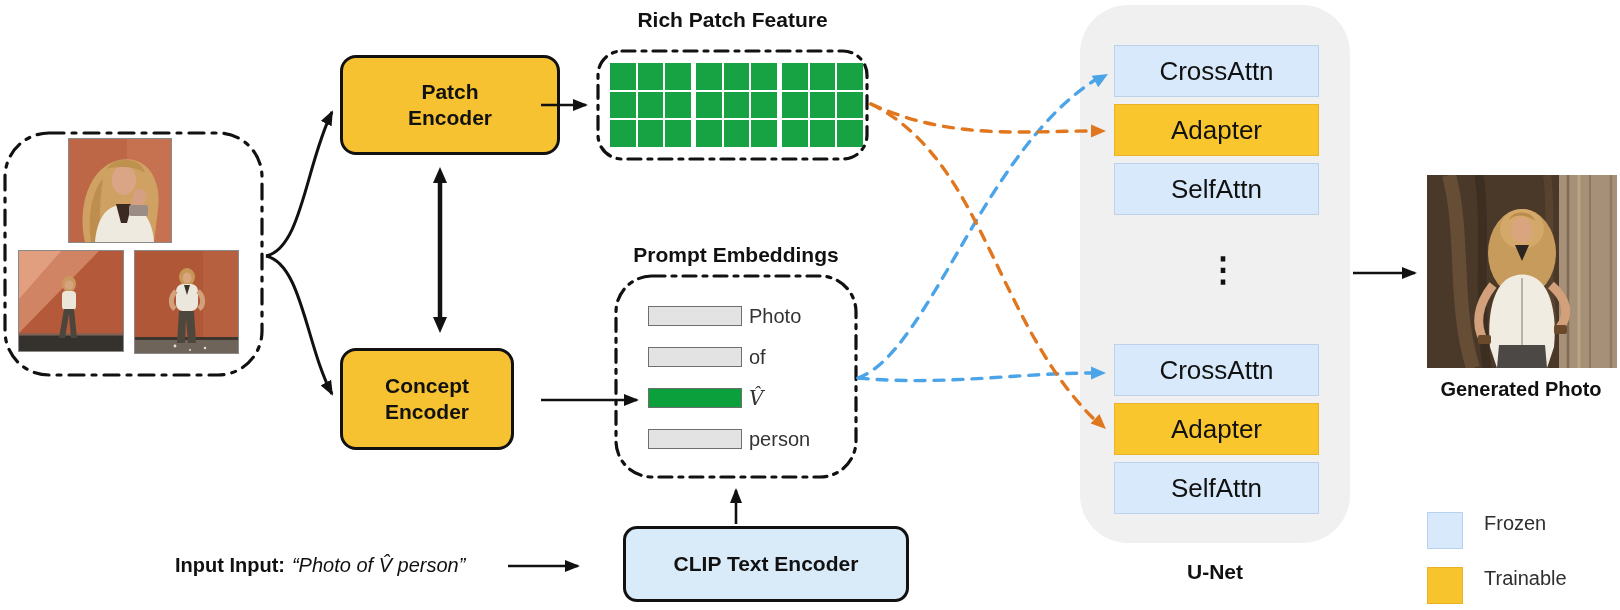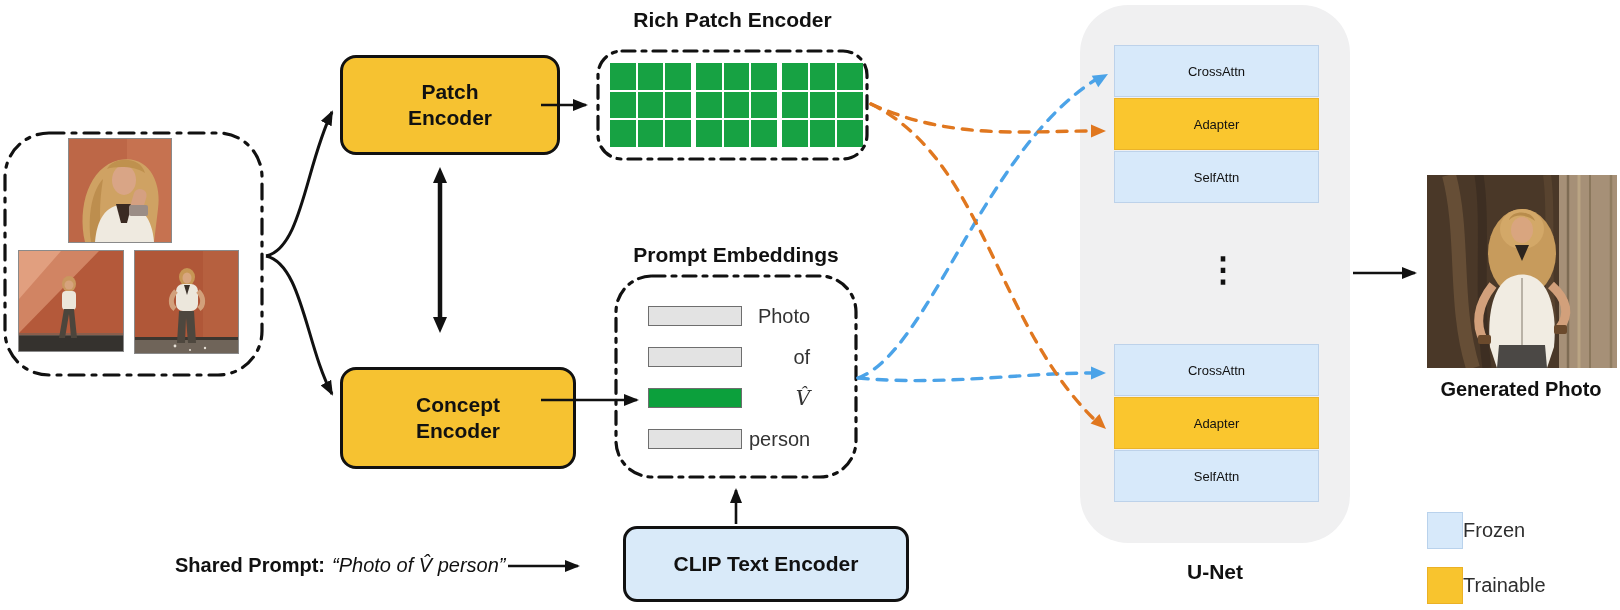--- a/index.html
+++ b/index.html
@@ -22,42 +22,42 @@
   }
   .title{font-size:21px;font-weight:bold;text-align:center;}
   .cap{font-size:20px;font-weight:600;text-align:center;}
   .small-note{font-size:20px;color:#222;text-align:center;line-height:1.35;white-space:pre-line;}
   
   .grids{display:flex;gap:5px;}
   .patch-grid{width:81px;height:84px;display:grid;grid-template-columns:repeat(3,1fr);grid-template-rows:repeat(3,1fr);gap:2px;}
   .patch-cell{background:var(--grid-green);}
   
   .token-col{display:flex;flex-direction:column;}
-  .token-row{display:flex;align-items:center;height:20px;margin-bottom:21px;justify-content:space-between;}
+  .token-row{display:flex;align-items:center;height:20px;margin-bottom:21px;}
   .token-bar{width:94px;height:20px;background:#E3E3E3;border:1.5px solid #6e6e6e;box-sizing:border-box;}
   .token-bar.concept{background:var(--token-green);}
   .token-label{margin-left:7px;font-size:20px;color:#333;}
   .token-label.concept{font-style:italic;font-family:"DejaVu Serif",serif;}
   
   .unet{background:var(--unet-gray);border-radius:48px;}
   .unet-group{display:flex;flex-direction:column;}
   .unet-block{
-    width:205px;height:52px;margin-bottom:1px;display:flex;align-items:center;justify-content:center;
-    font-size:13px;font-weight:500;box-sizing:border-box;
+    width:205px;height:52px;margin-bottom:7px;display:flex;align-items:center;justify-content:center;
+    font-size:26px;font-weight:500;box-sizing:border-box;
   }
   .unet-block.frozen{background:var(--frozen-blue);border:1px solid #bdd2ea;}
   .unet-block.trainable{background:var(--unet-yellow);border:1px solid #eab329;text-align:right;}
   .ellipsis{font-size:34px;font-weight:bold;line-height:34px;color:#111;}
   
   .prompt-line{font-size:20px;white-space:nowrap;}
   .prompt-line .plabel{font-weight:bold;}
   .prompt-line .pvalue{font-style:italic;margin-left:7px;}
   
   .legend{display:flex;flex-direction:column;gap:18px;}
-  .legend-row{display:flex;align-items:center;}
+  .legend-row{display:flex;align-items:flex-start;gap:21px;}
   .legend-swatch{width:36px;height:37px;border:1px solid transparent;box-sizing:border-box;}
   .legend-label{font-size:20px;color:#2e2e2e;}
   
   svg.overlay{position:absolute;left:0;top:0;pointer-events:none;}
   .dashdot{fill:none;stroke:#111;stroke-width:3.2;stroke-linecap:round;}
   .solid{fill:none;stroke:#111;stroke-width:2.6;}
   .solid.split{stroke-width:3;}
   .solid.thick{stroke-width:4.5;}
   .dash{fill:none;stroke-width:3.4;stroke-linecap:round;stroke-dasharray:10 9;}
   .dash.blue{stroke:var(--arrow-blue);}
@@ -109,24 +109,24 @@
     <rect x="41" y="33" width="22" height="27" rx="7" fill="#ece7dc"></rect>
     <polygon points="49,34 55,34 52,44" fill="#3a3129"></polygon>
     <path d="M41,40 C35,46 35,54 40,58" stroke="#d2a07b" stroke-width="5" fill="none"></path>
     <path d="M63,40 C69,46 69,54 64,58" stroke="#d2a07b" stroke-width="5" fill="none"></path>
     <path d="M44,60 L42,92 L50,92 L51,67 L53,92 L61,92 L59,60 Z" fill="#4e473e"></path>
   </svg>
 
 
   <div class="abs enc-box" style="left:340px;top:55px;width:220px;height:100px;">Patch
 Encoder</div>
-  <div class="abs enc-box" style="left:340px;top:367px;width:236px;height:102px;">Concept
+  <div class="abs enc-box" style="left:340px;top:348px;width:174px;height:102px;">Concept
 Encoder</div>
 
-  <div class="abs title" style="left:597px;top:8px;width:271px;">Rich Patch Encoder</div>
+  <div class="abs title" style="left:597px;top:8px;width:271px;">Rich Patch Feature</div>
   <div class="abs grids" style="left:610px;top:63px;">
       <div class="patch-grid">
         <div class="patch-cell"></div>
         <div class="patch-cell"></div>
         <div class="patch-cell"></div>
         <div class="patch-cell"></div>
         <div class="patch-cell"></div>
         <div class="patch-cell"></div>
         <div class="patch-cell"></div>
         <div class="patch-cell"></div>
@@ -170,21 +170,21 @@
         <div class="token-bar concept"></div>
         <span class="token-label concept">V̂</span>
       </div>
       <div class="token-row">
         <div class="token-bar"></div>
         <span class="token-label">person</span>
       </div>
     </div>
 
   <div class="abs prompt-line" style="left:175px;top:554px;">
-    <span class="plabel">Shared Prompt:</span><span class="pvalue">“Photo of V̂ person”</span>
+    <span class="plabel">Input Input:</span><span class="pvalue">“Photo of V̂ person”</span>
   </div>
   <div class="abs clip-box" style="left:591px;top:526px;width:286px;height:76px;margin-left:32px;">
     <span>CLIP Text Encoder</span>
   </div>
 
   <div class="abs unet" style="left:1080px;top:5px;width:270px;height:538px;"></div>
   <div class="abs unet-group" style="left:1114px;top:45px;">
       <div class="unet-block frozen">CrossAttn</div>
       <div class="unet-block trainable">Adapter</div>
       <div class="unet-block frozen">SelfAttn</div>

